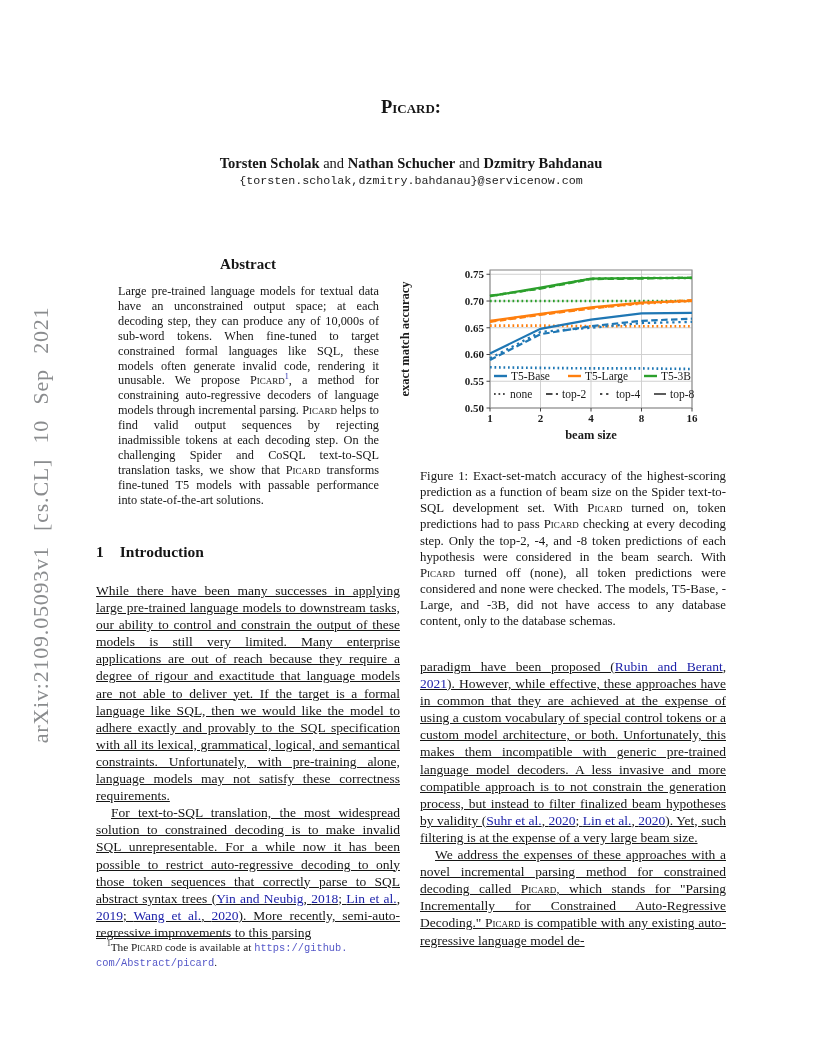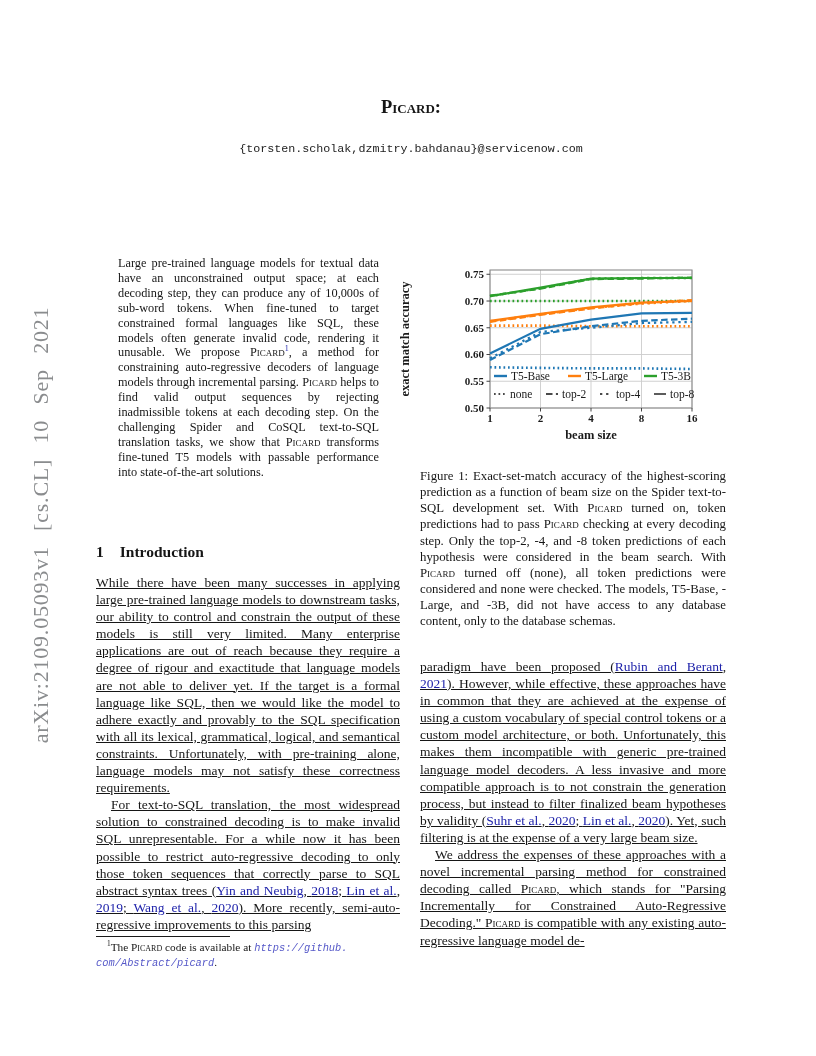--- a/index.html
+++ b/index.html
@@ -26,21 +26,21 @@
   .affiliation{margin-top:2px;font-size:14px;}
   .email{margin-top:2px;font-size:11.7px;font-family:"Liberation Mono",monospace;letter-spacing:0px;color:#222;}
 
   .col-left{position:absolute;left:96px;top:256px;width:304px;}
   .abstract-heading{text-align:center;font-weight:bold;font-size:15px;margin:0 0 11px 0;}
   .abstract-body{
     margin:0 21px 0 22px;font-size:12.3px;line-height:14.9px;
     text-align:justify;
   }
   .intro-section{position:absolute;left:96px;top:543px;width:304px;}
-  .section-heading{font-weight:bold;font-size:15.5px;margin-bottom:13px;}
+  .section-heading{font-weight:bold;font-size:15.5px;margin-bottom:21px;}
   .section-heading .sec-num{margin-right:16px;}
   .body-par{font-size:13.5px;line-height:17.1px;text-align:justify;margin:0;text-decoration:underline;}
   .indent{text-indent:15px;}
 
   .footnote-block{position:absolute;left:96px;top:936px;width:304px;}
   .footnote-rule{width:134px;border:none;border-top:1px solid #1a1a1a;margin:0 0 4px 0;}
   .footnote-text{font-size:11.3px;line-height:13.6px;text-align:justify;text-indent:11px;}
 
   .col-right{position:absolute;left:420px;top:256px;width:306px;}
   .figure-wrap{margin-left:-22px;}
@@ -48,40 +48,42 @@
     position:absolute;left:420px;top:468px;width:306px;
     font-size:12.8px;line-height:16.15px;text-align:justify;
   }
   .rc-text{position:absolute;left:420px;top:658px;width:306px;}
 
   
   .seg-plain{}
   .seg-b{font-weight:bold;}
   .seg-sc{font-variant:small-caps;}
   .seg-cite{color:var(--cite);}
-  .seg-url{font-family:"Liberation Mono",monospace;color:var(--url);font-size:0.92em;font-style:italic;}
+  .seg-url{font-family:"Liberation Mono",monospace;color:var(--url);font-size:0.92em;}
   .seg-sup{vertical-align:super;font-size:0.65em;line-height:0;}
   .seg-supcite{vertical-align:super;font-size:0.65em;line-height:0;color:var(--cite);}
 
   svg text{font-family:"Liberation Serif",serif;}
 </style>
 </head>
 <body>
 
 <div class="arxiv-banner">arXiv:2109.05093v1 [cs.CL] 10 Sep 2021</div>
 
 <div class="title-block">
   <div class="paper-title">
     <span class="sc">Picard:</span><br>
     <br>
   </div>
+  <div class="authors"><span class="seg-b">Torsten Scholak</span><span class="seg-plain"> and </span><span class="seg-b">Nathan Schucher</span><span class="seg-plain"> and </span><span class="seg-b">Dzmitry Bahdanau</span></div>
   <div class="email">{torsten.scholak,dzmitry.bahdanau}@servicenow.com</div>
 </div>
 
 <div class="col-left">
+  <div class="abstract-heading">Abstract</div>
   <div class="abstract-body"><span class="seg-plain">Large pre-trained language models for textual data have an unconstrained output space; at each decoding step, they can produce any of 10,000s of sub-word tokens. When fine-tuned to target constrained formal languages like SQL, these models often generate invalid code, rendering it unusable. We propose </span><span class="seg-sc">Picard</span><span class="seg-supcite">1</span><span class="seg-plain">, a method for constraining auto-regressive decoders of language models through incremental parsing. </span><span class="seg-sc">Picard</span><span class="seg-plain"> helps to find valid output sequences by rejecting inadmissible tokens at each decoding step. On the challenging Spider and CoSQL text-to-SQL translation tasks, we show that </span><span class="seg-sc">Picard</span><span class="seg-plain"> transforms fine-tuned T5 models with passable performance into state-of-the-art solutions.</span></div>
 </div>
 
 <div class="intro-section">
   <div class="section-heading">
     <span class="sec-num">1</span><span>Introduction</span>
   </div>
   <p class="body-par"><span class="seg-plain">While there have been many successes in applying large pre-trained language models to downstream tasks, our ability to control and constrain the output of these models is still very limited. Many enterprise applications are out of reach because they require a degree of rigour and exactitude that language models are not able to deliver yet. If the target is a formal language like SQL, then we would like the model to adhere exactly and provably to the SQL specification with all its lexical, grammatical, logical, and semantical constraints. Unfortunately, with pre-training alone, language models may not satisfy these correctness requirements.</span></p>
   <p class="body-par indent"><span class="seg-plain">For text-to-SQL translation, the most widespread solution to constrained decoding is to make invalid SQL unrepresentable. For a while now it has been possible to restrict auto-regressive decoding to only those token sequences that correctly parse to SQL abstract syntax trees (</span><span class="seg-cite">Yin and Neubig</span><span class="seg-plain">, </span><span class="seg-cite">2018</span><span class="seg-plain">; </span><span class="seg-cite">Lin et al.</span><span class="seg-plain">, </span><span class="seg-cite">2019</span><span class="seg-plain">; </span><span class="seg-cite">Wang et al.</span><span class="seg-plain">, </span><span class="seg-cite">2020</span><span class="seg-plain">). More recently, semi-auto-regressive improvements to this parsing</span></p>
 </div>

